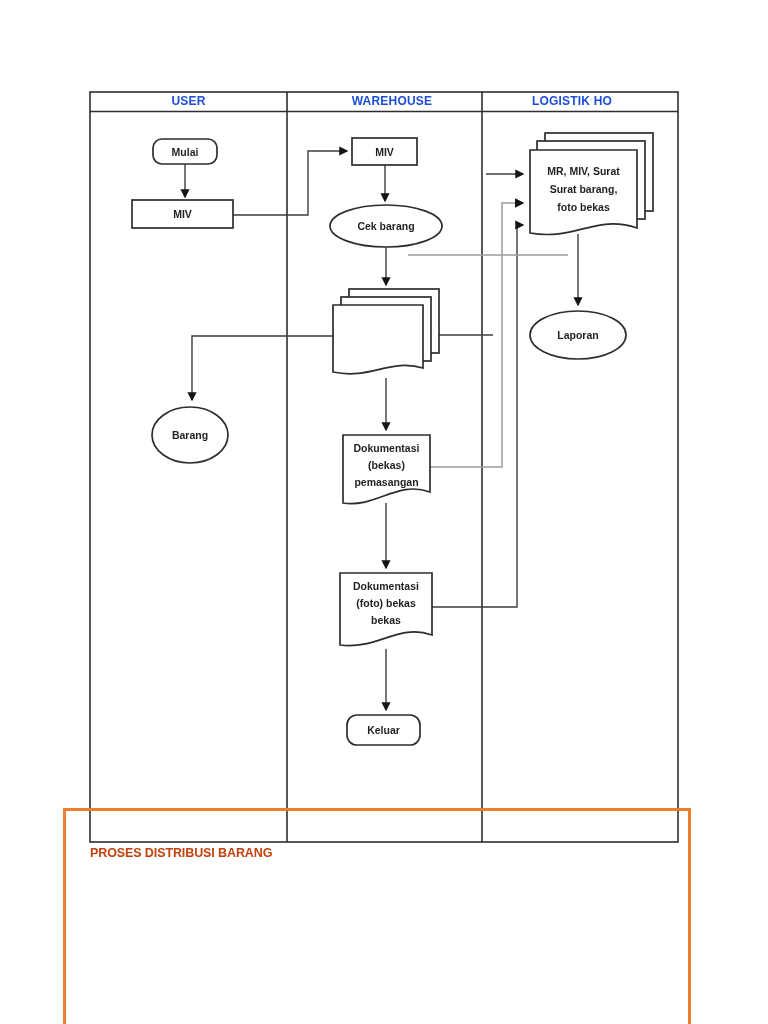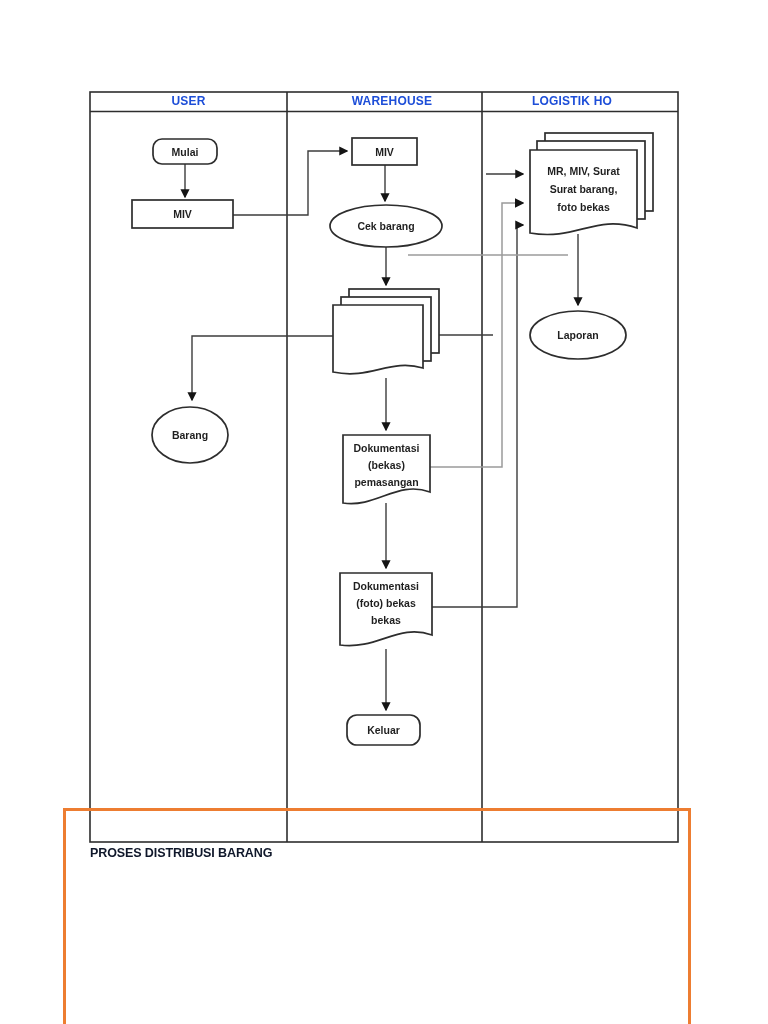--- a/index.html
+++ b/index.html
@@ -18,21 +18,21 @@
   }
   .lbl.multi span{display:block;white-space:nowrap;}
   .doc-label{line-height:17px;}
   .doc-label-wide{line-height:18px;}
   .lane-header{
     position:absolute;text-align:center;
     font-size:12px;font-weight:700;color:#1d4ed8;letter-spacing:.2px;
   }
   .caption{
     position:absolute;left:90px;top:846px;
-    font-size:12.5px;font-weight:700;color:#0f172a;letter-spacing:-.1px;
+    font-size:12.5px;font-weight:700;color:#c2410c;letter-spacing:-.1px;
     white-space:nowrap;
   }
   .highlight-box{
     position:absolute;left:63px;top:808px;width:628px;height:400px;
     border:3px solid var(--highlight,#ED7D31);
     box-sizing:border-box;background:transparent;
   }
 </style>
 </head>
 <body>

